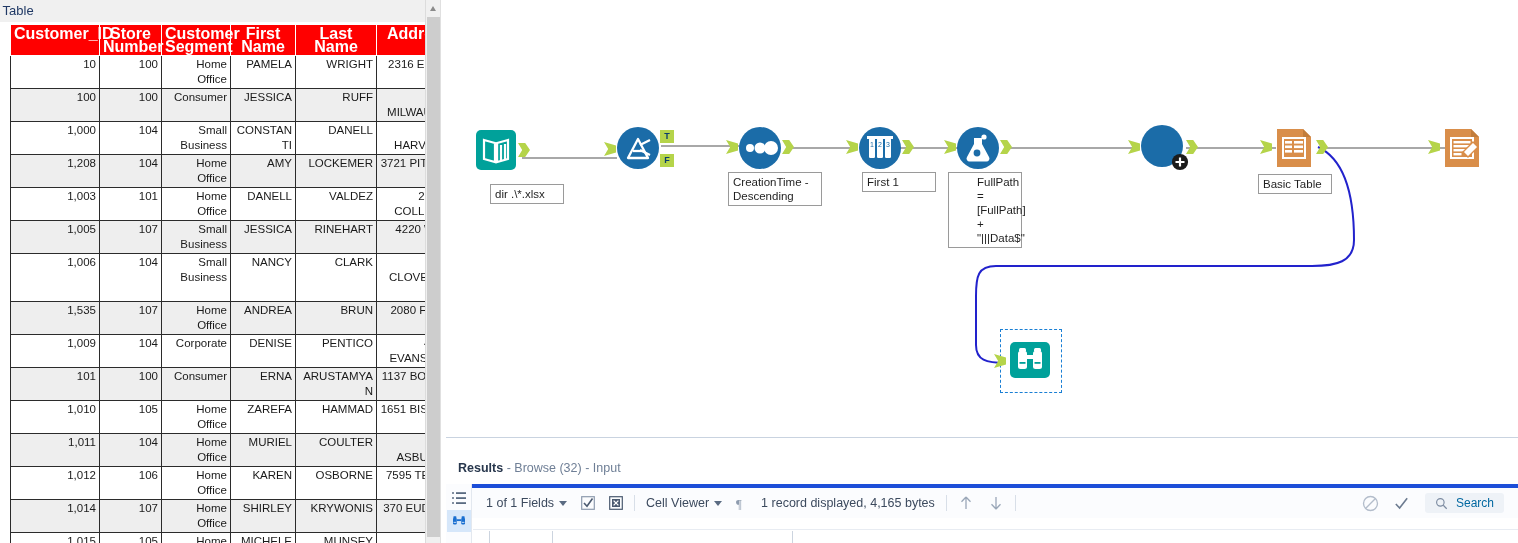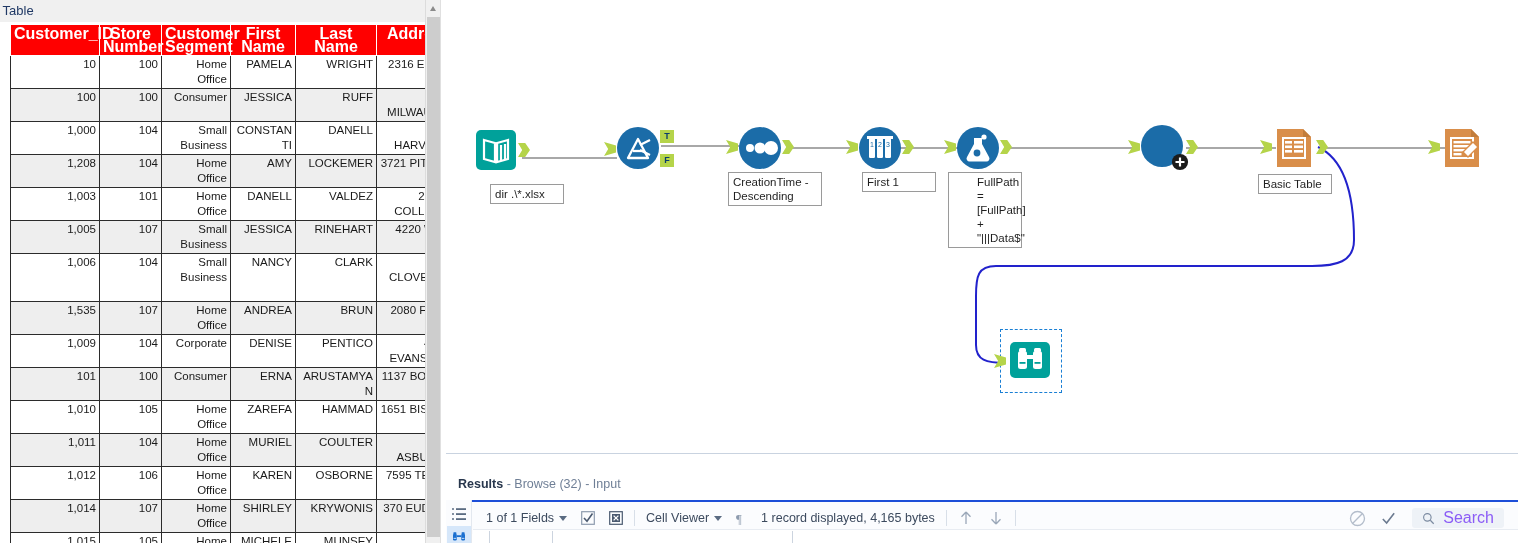--- a/index.html
+++ b/index.html
@@ -114,55 +114,55 @@
     text-align:center;line-height:13px;
   }
   .wire{
     position:absolute;height:2px;background:#a8a8a8;
   }
   .blue-wire{position:absolute;}
 
   
   #results-panel{
     position:absolute;left:446px;top:437px;right:0;bottom:0;
-    background:#ffffff;border-top:1px solid #c9d3e0;margin-top:16px;
+    background:#ffffff;border-top:1px solid #c9d3e0;
   }
   #results-header{
     position:absolute;left:0;top:18px;height:24px;right:0;
     font-size:12.5px;color:#4a5b73;
     line-height:24px;padding-left:12px;
     box-sizing:border-box;
   }
   #results-header b{color:#28374d;font-weight:bold;}
   #results-header .dim{color:#6f7f96;}
 
   #results-toolbar{
     position:absolute;left:26px;top:46px;right:0;height:34px;
-    border-top:2px solid #1d4ed8;
+    border-top:4px solid #1d4ed8;
     background:#fbfcfe;
     display:flex;align-items:center;
     font-size:12.5px;color:#3c4a5e;
     box-sizing:border-box;
   }
   #results-sidebar{
     position:absolute;left:0;top:46px;width:26px;bottom:0;
     background:#fbfcfe;border-right:1px solid #e3e8ef;
     box-sizing:border-box;
   }
   .tb-item{display:flex;align-items:center;gap:5px;padding:0 7px;white-space:nowrap;}
   .tb-sep{width:1px;height:16px;background:#d8dfe8;margin:0 4px;}
   .caret{
     width:0;height:0;border-left:4px solid transparent;
     border-right:4px solid transparent;border-top:5px solid #5a6b82;
   }
   #search-box{
     display:flex;align-items:center;gap:8px;
     background:#eef2f7;border-radius:3px;
     height:20px;padding:0 10px;margin-left:8px;
-    color:#8b5cf6;font-size:16px;
+    color:#0369a1;font-size:12px;
   }
   #bottom-strip{
     position:absolute;left:27px;bottom:0;right:0;height:13px;
     background:#ffffff;border-top:1px solid #e8ecf2;
   }
   #bottom-strip .cellA{
     position:absolute;left:16px;top:1px;width:62px;height:12px;
     border-left:1px solid #ccd4df;border-right:1px solid #ccd4df;
   }
   #bottom-strip .cellB{

